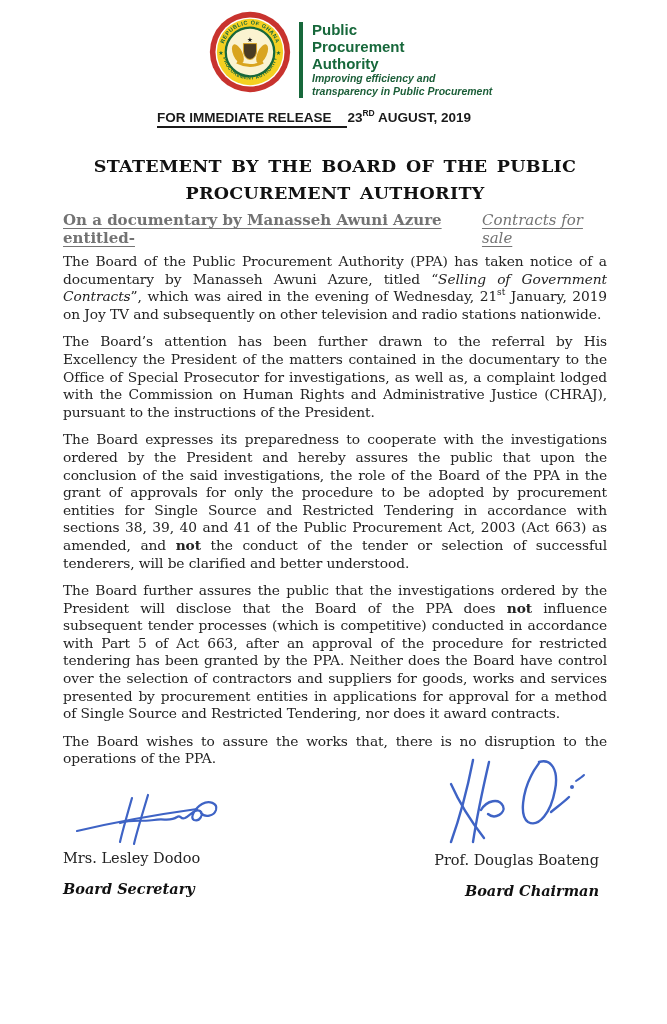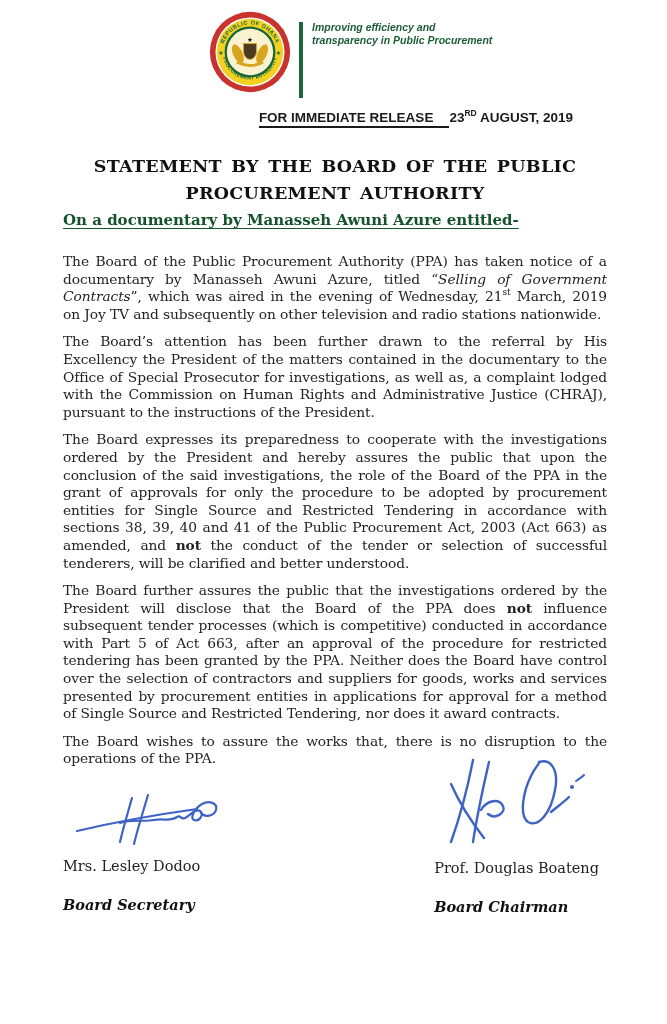--- a/index.html
+++ b/index.html
@@ -14,45 +14,45 @@
   }
   
   .logo-row{position:absolute;top:10px;left:208px;display:flex;align-items:flex-start;}
   .emblem{width:84px;height:84px;display:block;}
   .logo-bar{width:4px;height:76px;background:#17683b;margin-left:7px;margin-top:12px;}
   .logo-text{margin-left:9px;margin-top:11px;font-family:"Liberation Sans",sans-serif;}
   .logo-name div{font-size:15px;line-height:17px;font-weight:bold;color:#17683b;}
   .logo-tagline{margin-top:0;}
   .logo-tagline div{font-size:10.5px;line-height:12.5px;font-style:italic;font-weight:bold;color:#1b5e38;}
   
-  .release-row{position:absolute;top:108px;left:63px;width:544px;display:flex;justify-content:flex-end;align-items:baseline;font-family:"Liberation Sans",sans-serif;font-weight:bold;font-size:13.5px;color:#1a1a1a;margin-left:8px;}
+  .release-row{position:absolute;top:108px;left:63px;width:544px;display:flex;justify-content:center;align-items:baseline;font-family:"Liberation Sans",sans-serif;font-weight:bold;font-size:13.5px;color:#1a1a1a;}
   .release-label{border-bottom:2px solid #1a1a1a;padding-right:16px;padding-bottom:1px;}
   .release-date{margin-right:42px;}
   .release-date sup{font-size:8.5px;}
   
   .title{position:absolute;top:153px;left:63px;width:544px;text-align:center;font-weight:bold;font-size:17.5px;line-height:27px;letter-spacing:.3px;word-spacing:3px;color:#111;}
   .title span{text-underline-offset:3px;}
-  .subtitle{position:absolute;top:211px;left:63px;width:544px;display:flex;justify-content:space-between;align-items:center;font-size:15px;color:#14532d;}
+  .subtitle{position:absolute;top:211px;left:63px;width:544px;display:flex;justify-content:space-between;align-items:center;font-size:15px;color:#737373;}
   .subtitle .sub-bold{font-weight:bold;text-decoration:underline;text-underline-offset:3px;}
   .subtitle .sub-italic{font-style:italic;text-decoration:underline;text-underline-offset:3px;}
   
   .content{position:absolute;top:253px;left:63px;width:544px;}
   .para{margin:0 0 10px 0;font-size:13.8px;line-height:17.6px;text-align:justify;letter-spacing:-0.1px;color:#232323;}
   .para .italic{font-style:italic;}
   .para .boldu{font-weight:bold;text-underline-offset:2px;}
   .para sup{font-size:9px;line-height:0;}
   
   .signatures{display:flex;justify-content:space-between;margin-top:2px;}
-  .sig-block{display:flex;flex-direction:column;gap:8px;}
+  .sig-block{display:flex;flex-direction:column;}
   .sig-left svg{display:block;margin-left:10px;margin-top:12px;}
   .sig-right{margin-right:8px;}
   .sig-right svg{display:block;margin-top:-24px;margin-left:2px;}
   .sig-name{font-size:14.5px;margin-top:4px;color:#232323;}
   .sig-role{font-size:14.5px;font-weight:bold;margin-top:14px;color:#111;font-style:italic;}
-  .sig-right .sig-role{}
+  .sig-right .sig-role{text-align:right;}
   .sig-stroke{fill:none;stroke:#3e63c5;stroke-linecap:round;stroke-linejoin:round;}
 </style>
 </head>
 <body>
 
 <div class="page">
 
   <div class="logo-row">
     <svg class="emblem" viewBox="-45 -45 90 90" xmlns="http://www.w3.org/2000/svg">
       <circle cx="0" cy="0" r="43" fill="#c8332e"></circle>
@@ -74,44 +74,50 @@
       <g>
         <ellipse cx="-13" cy="2" rx="5" ry="11" fill="#d9a41e" transform="rotate(-24 -13 2)"></ellipse>
         <ellipse cx="13" cy="2" rx="5" ry="11" fill="#d9a41e" transform="rotate(24 13 2)"></ellipse>
         <path d="M -7 -9 h14 v8 a 7 9 0 0 1 -14 0 z" fill="#4a3b22" stroke="#d9a41e" stroke-width="1"></path>
         <path d="M -14 11 Q 0 18 14 11" stroke="#d9a41e" stroke-width="3" fill="none"></path>
         <text x="0" y="-10.5" font-size="7" text-anchor="middle" fill="#1c1c1c">★</text>
       </g>
     </svg>
     <div class="logo-bar"></div>
     <div class="logo-text">
+      <div class="logo-name">
+        <div>Public</div>
+        <div>Procurement</div>
+        <div>Authority</div>
+      </div>
       <div class="logo-tagline">
         <div>Improving efficiency and</div>
         <div>transparency in Public Procurement</div>
       </div>
     </div>
   </div>
 
   <div class="release-row">
     <span class="release-label">FOR IMMEDIATE RELEASE</span>
     <span class="release-date"><span>23</span><sup>RD</sup><span> AUGUST, 2019</span></span>
   </div>
 
   <div class="title">
     <span>STATEMENT BY THE BOARD OF THE PUBLIC</span><br>
     <span>PROCUREMENT AUTHORITY</span>
   </div>
 
   <div class="subtitle">
     <span class="sub-bold">On a documentary by Manasseh Awuni Azure entitled-</span>
+    <span class="sub-italic">Contracts for sale</span>
   </div>
 
   <div class="content">
     <div id="body-paragraphs">
-        <p class="para"><span>The Board of the Public Procurement Authority (PPA) has taken notice of a documentary by Manasseh Awuni Azure, titled “</span><span class="italic">Selling of Government Contracts</span><span>”, which was aired in the evening of Wednesday, 21</span><sup>st</sup><span> March, 2019 on Joy TV and subsequently on other television and radio stations nationwide.</span></p>
+        <p class="para"><span>The Board of the Public Procurement Authority (PPA) has taken notice of a documentary by Manasseh Awuni Azure, titled “</span><span class="italic">Selling of Government Contracts</span><span>”, which was aired in the evening of Wednesday, 21</span><sup>st</sup><span> January, 2019 on Joy TV and subsequently on other television and radio stations nationwide.</span></p>
         <p class="para"><span>The Board’s attention has been further drawn to the referral by His Excellency the President of the matters contained in the documentary to the Office of Special Prosecutor for investigations, as well as, a complaint lodged with the Commission on Human Rights and Administrative Justice (CHRAJ), pursuant to the instructions of the President.</span></p>
         <p class="para"><span>The Board expresses its preparedness to cooperate with the investigations ordered by the President and hereby assures the public that upon the conclusion of the said investigations, the role of the Board of the PPA in the grant of approvals for only the procedure to be adopted by procurement entities for Single Source and Restricted Tendering in accordance with sections 38, 39, 40 and 41 of the Public Procurement Act, 2003 (Act 663) as amended, and </span><span class="boldu">not</span><span> the conduct of the tender or selection of successful tenderers, will be clarified and better understood.</span></p>
         <p class="para"><span>The Board further assures the public that the investigations ordered by the President will disclose that the Board of the PPA does </span><span class="boldu">not</span><span> influence subsequent tender processes (which is competitive) conducted in accordance with Part 5 of Act 663, after an approval of the procedure for restricted tendering has been granted by the PPA. Neither does the Board have control over the selection of contractors and suppliers for goods, works and services presented by procurement entities in applications for approval for a method of Single Source and Restricted Tendering, nor does it award contracts.</span></p>
         <p class="para"><span>The Board wishes to assure the works that, there is no disruption to the operations of the PPA.</span></p>
       </div>
 
     <div class="signatures">
       <div class="sig-block sig-left">
         <svg width="170" height="56" viewBox="0 0 170 56" xmlns="http://www.w3.org/2000/svg">
           <path class="sig-stroke" stroke-width="2.2" d="M4 41 C 38 33, 88 24, 124 19"></path>

